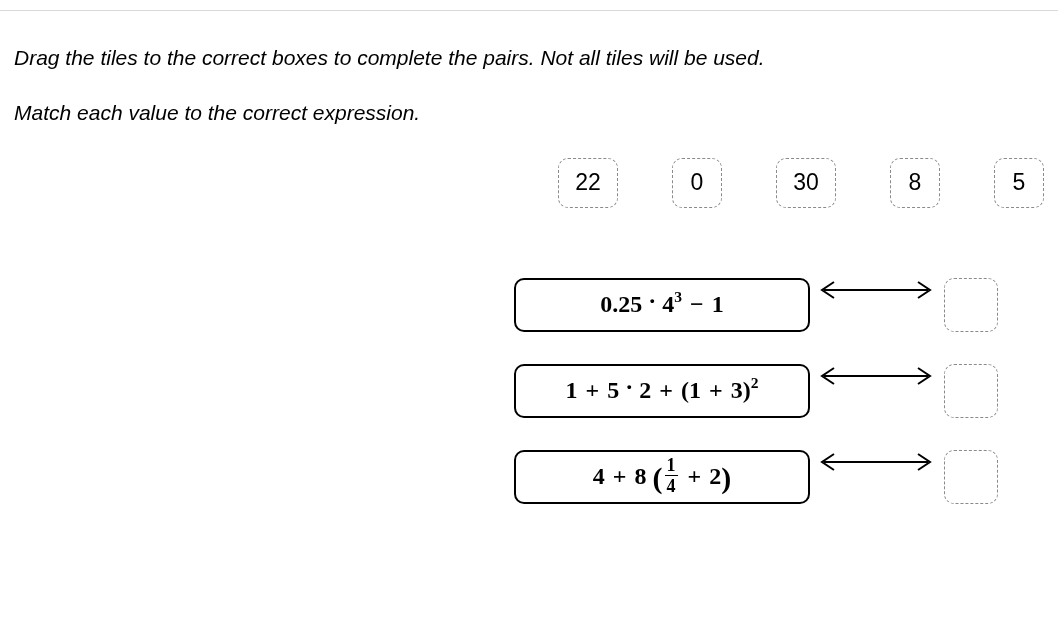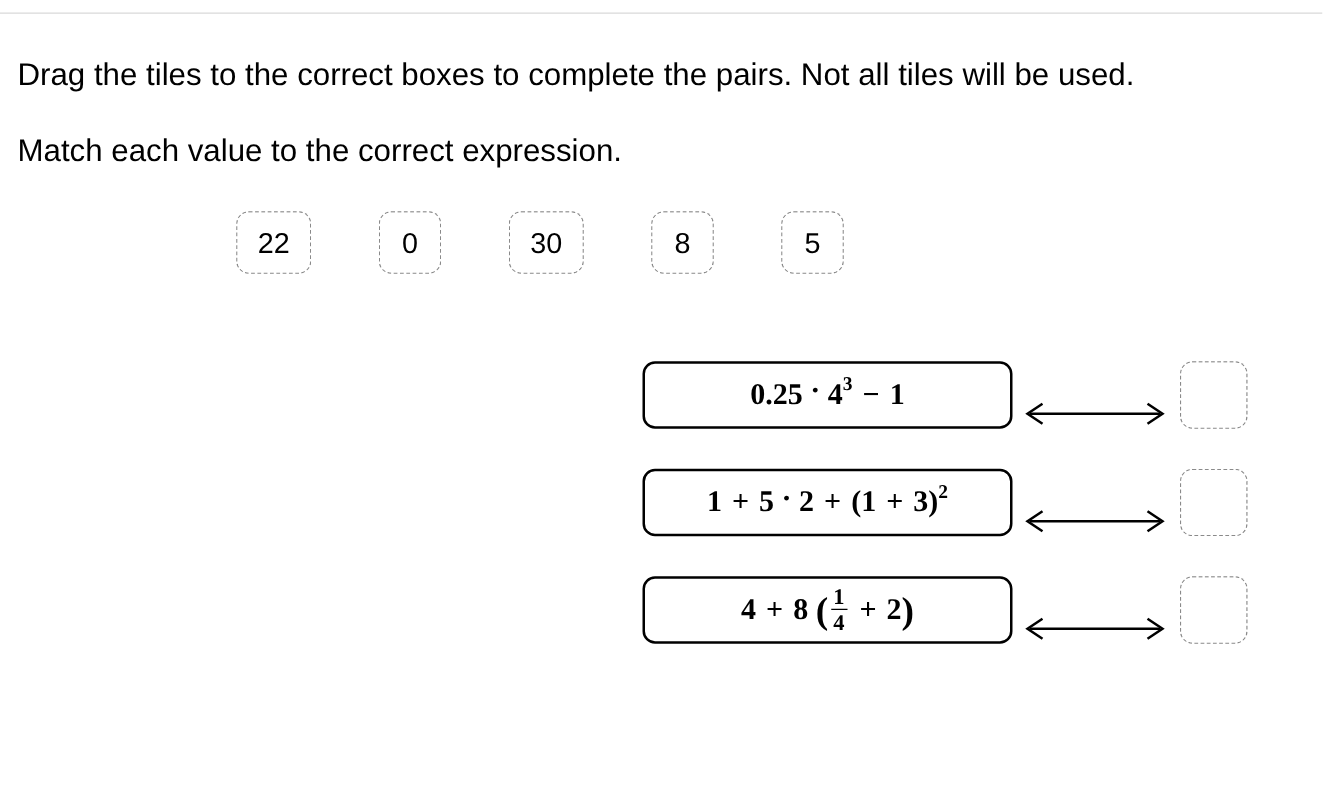--- a/index.html
+++ b/index.html
@@ -11,32 +11,34 @@
     width: 1058px;
   }
   .top-rule {
     border-top: 1px solid #d9d9d9;
     margin-top: 10px;
   }
   .container {
     padding: 20px 14px 40px 14px;
   }
   .instr {
-    font-size: 25px;
+    font-size: 21px;
     line-height: 1.4;
     margin: 12px 0 26px 0;
+    font-style: italic;
   }
 
   
   .tiles-row {
     display: flex;
     gap: 54px;
     margin-left: 175px;
     margin-top: 30px;
     margin-bottom: 70px;
+    justify-content: flex-end;
   }
   .tile {
     min-width: 60px;
     height: 50px;
     border: 1.5px dashed #8a8a8a;
     border-radius: 10px;
     display: flex;
     align-items: center;
     justify-content: center;
     font-size: 23px;
@@ -46,21 +48,21 @@
     background: #fff;
   }
   .tile.narrow { min-width: 50px; padding: 0 12px; }
 
   
   .pairs {
     margin-left: 500px;
   }
   .pair-row {
     display: flex;
-    align-items: flex-end;
+    align-items: flex-start;
     margin-bottom: 32px;
   }
   .expr-box {
     width: 296px;
     height: 54px;
     border: 2.5px solid #000;
     border-radius: 10px;
     display: flex;
     align-items: center;
     justify-content: center;

